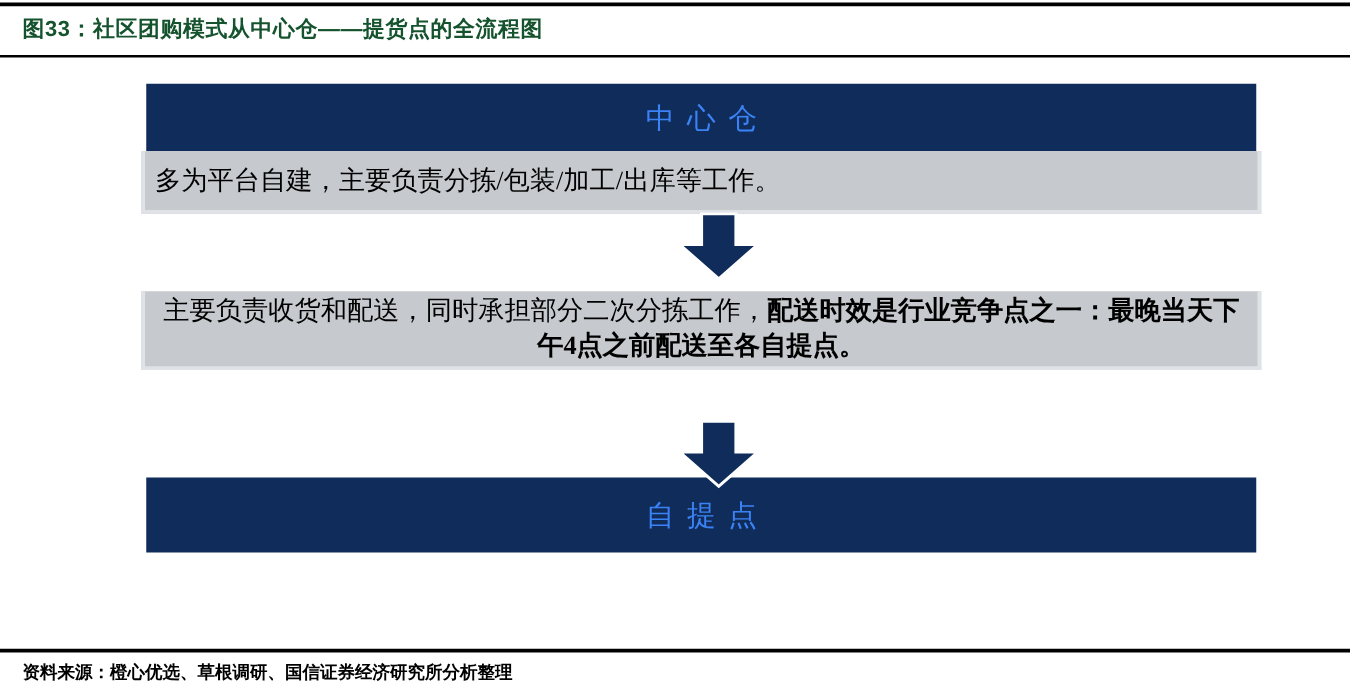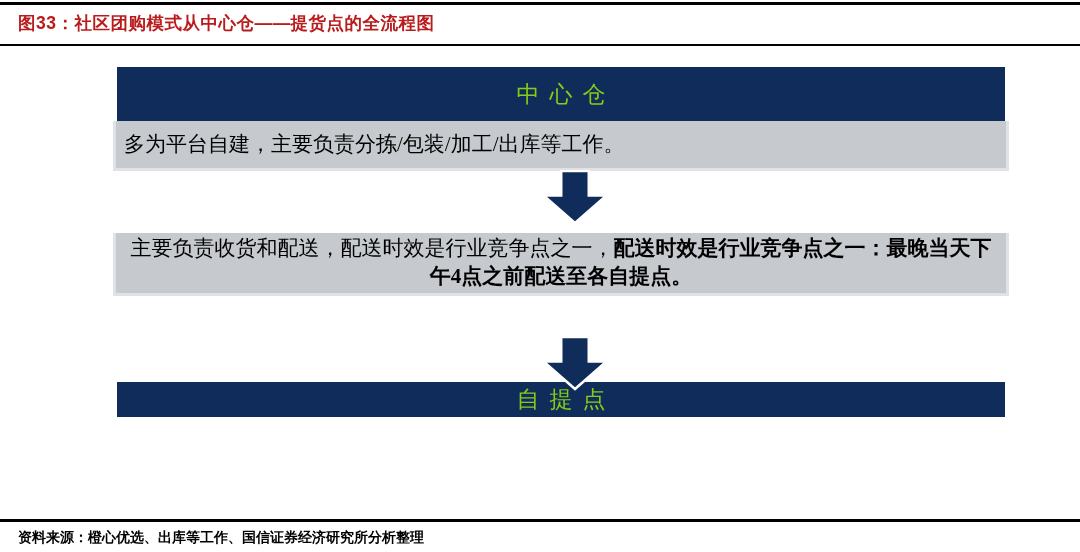--- a/index.html
+++ b/index.html
@@ -7,39 +7,39 @@
     position:relative;width:1080px;height:552px;background:#ffffff;overflow:hidden;
     font-family:"Liberation Serif", serif;
   }
   .rule{position:absolute;left:0;width:1080px;background:#000;}
   .rule-top{top:2px;height:3px;}
   .rule-under-title{top:44px;height:2px;}
   .rule-bottom{top:519px;height:3px;}
   .figure-title{
     position:absolute;left:18px;top:11px;
     font-family:"Liberation Sans", sans-serif;
-    font-weight:bold;font-size:17.5px;color:#b91c1c;letter-spacing:0.5px;
+    font-weight:bold;font-size:17.5px;color:#14532d;letter-spacing:0.5px;
     white-space:nowrap;
   }
   .flow{position:absolute;left:117px;top:0;width:888px;}
   .node{position:absolute;left:0;width:888px;}
   .node-header{
     width:888px;background:var(--navy,#0f2c5a);
-    color:#84cc16;display:flex;align-items:center;justify-content:center;
+    color:#3b82f6;display:flex;align-items:center;justify-content:center;
     font-size:23px;letter-spacing:10px;padding-left:10px;box-sizing:border-box;
   }
   .node-body{
     position:relative;margin:0 -4px;background:var(--gray,#c6c9cd);
     border:3px solid #dfe2e6;border-top:none;box-sizing:border-box;
     display:flex;align-items:center;justify-content:flex-start;text-align:center;
     font-size:21px;color:#000;line-height:1.33;padding:2px 8px;
   }
   .node-1{top:67px;}  .node-1 .node-header{height:54px;} .node-1 .node-body{min-height:50px;}
   .node-2{top:233px;} .node-2 .node-header{height:41px;} .node-2 .node-body{min-height:58px;}
-  .node-3{top:382px;} .node-3 .node-header{height:35px;} .node-3 .node-body{min-height:61px;}
+  .node-3{top:382px;} .node-3 .node-header{height:60px;} .node-3 .node-body{min-height:61px;}
   .node-2 .node-body b{font-weight:bold;}
   .arrow{position:absolute;left:424px;width:68px;height:55px;z-index:2;}
   .arrow-1{top:170px;}
   .arrow-2{top:336px;}
   .arrow polygon{fill:var(--navy,#0f2c5a);stroke:#ffffff;stroke-width:2.5;}
   .source-note{
     position:absolute;left:18px;top:529px;
     font-size:14px;font-weight:bold;color:#000;white-space:nowrap;
     font-family:"Liberation Serif", serif;
   }
@@ -63,31 +63,31 @@
         <span>多为平台自建，主要负责分拣/包装/加工/出库等工作。</span>
       </div>
     </section>
 
     <svg class="arrow arrow-1" viewBox="0 0 68 56" aria-hidden="true">
       <polygon points="20,1 48,1 48,26 66,26 34,54 2,26 20,26"></polygon>
     </svg>
 
     <section class="node node-2">
       <div class="node-body">
-        <span><span>主要负责收货和配送，配送时效是行业竞争点之一，</span><b>配送时效是行业竞争点之一：最晚当天下午4点之前配送至各自提点。</b></span>
+        <span><span>主要负责收货和配送，同时承担部分二次分拣工作，</span><b>配送时效是行业竞争点之一：最晚当天下午4点之前配送至各自提点。</b></span>
       </div>
     </section>
 
     <svg class="arrow arrow-2" viewBox="0 0 68 56" aria-hidden="true">
       <polygon points="20,1 48,1 48,26 66,26 34,54 2,26 20,26"></polygon>
     </svg>
 
     <section class="node node-3">
       <div class="node-header">自提点</div>
     </section>
 
   </div>
 
   <div class="rule rule-bottom"></div>
 
-  <div class="source-note">资料来源：橙心优选、出库等工作、国信证券经济研究所分析整理</div>
+  <div class="source-note">资料来源：橙心优选、草根调研、国信证券经济研究所分析整理</div>
 
 </div>
 
 </body></html>

